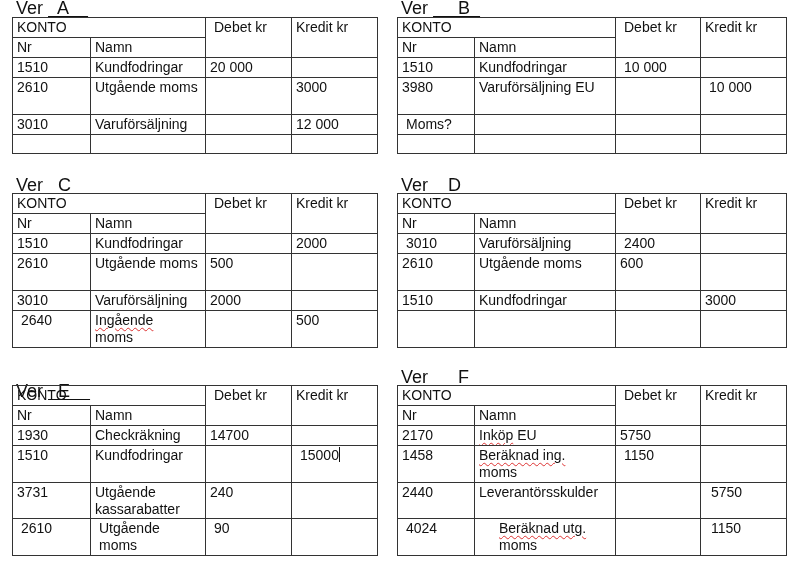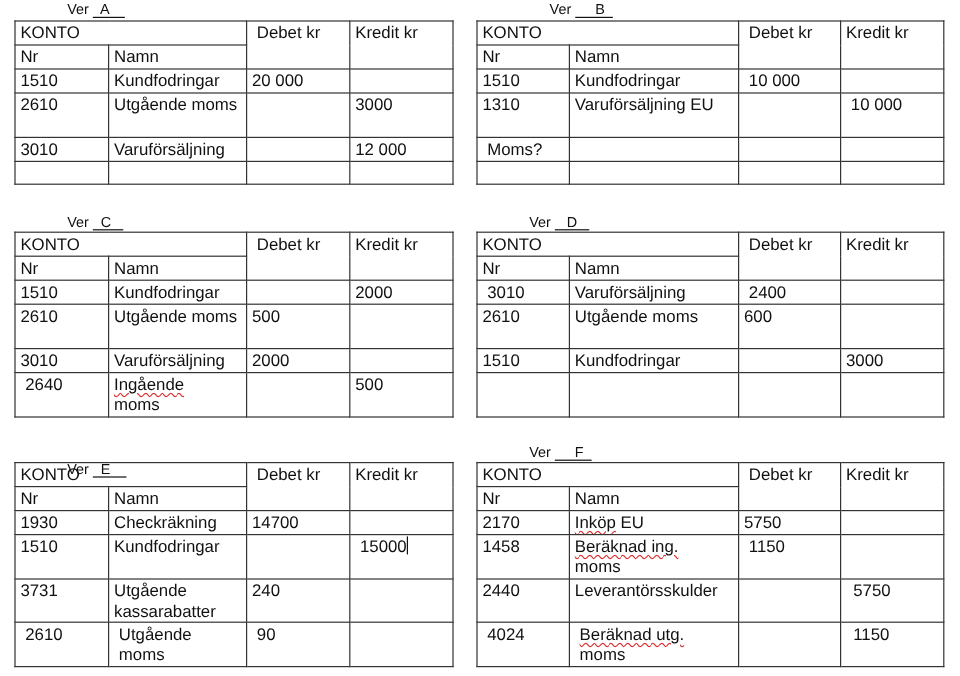--- a/index.html
+++ b/index.html
@@ -1,18 +1,18 @@
 <!DOCTYPE html>
 <html><head>
 <meta charset="utf-8">
 <style>
   html, body { margin:0; padding:0; background:#ffffff; }
   body { width:800px; height:563px; position:relative; overflow:hidden;
          font-family:"Liberation Sans", sans-serif; color:#111; }
-  .ver { position:absolute; font-size:12px; line-height:16px; white-space:pre;margin-left:40px; }
+  .ver { position:absolute; font-size:18px; line-height:16px; white-space:pre; }
   .ver .u { text-decoration:underline; text-decoration-thickness:1px; text-underline-offset:2px; }
   table.konto { position:absolute; border-collapse:collapse; table-layout:fixed; }
   table.konto td { border:1.5px solid #333; font-size:14px; line-height:17px;
                    vertical-align:top; padding:1px 4px 0 4px; overflow:hidden; }
   .wavy { text-decoration: underline wavy #d33; text-decoration-thickness:1px; text-underline-offset:2px; }
   .cursor { display:inline-block; width:1px; height:15px; background:#111; vertical-align:-2px; }
 </style>
 </head>
 <body>
 
@@ -54,21 +54,21 @@
   </tr>
   <tr style="height:19px">
     <td></td>
     <td></td>
     <td></td>
     <td></td>
   </tr>
 </tbody>
   </table>
 
-<div class="ver" style="left:418px;top:0px;">Ver <span class="u">     B  </span></div>
+<div class="ver" style="left:401px;top:0px;">Ver <span class="u">     B  </span></div>
 <table class="konto" style="left:397px;top:17px;width:389px;">
   <colgroup>
       <col style="width:77px">
       <col style="width:141px">
       <col style="width:85px">
       <col style="width:86px">
     </colgroup>
   <tbody>
       <tr style="height:20px">
     <td colspan="2">KONTO</td>
@@ -79,21 +79,21 @@
     <td>Nr</td>
     <td>Namn</td>
   </tr>
   <tr style="height:20px">
     <td>1510</td>
     <td>Kundfodringar</td>
     <td style="padding-left:8px">10 000</td>
     <td></td>
   </tr>
   <tr style="height:37px">
-    <td>1310</td>
+    <td>3980</td>
     <td>Varuförsäljning EU</td>
     <td></td>
     <td style="padding-left:8px">10 000</td>
   </tr>
   <tr style="height:20px">
     <td style="padding-left:8px">Moms?</td>
     <td></td>
     <td></td>
     <td></td>
   </tr>
@@ -272,18 +272,18 @@
     <td></td>
   </tr>
   <tr style="height:36px">
     <td>2440</td>
     <td>Leverantörsskulder</td>
     <td></td>
     <td style="padding-left:10px">5750</td>
   </tr>
   <tr style="height:37px">
     <td style="padding-left:8px">4024</td>
-    <td style="padding-left:8px"><span class="wavy">Beräknad utg.</span><br><span>moms</span></td>
+    <td style="padding-left:24px"><span class="wavy">Beräknad utg.</span><br><span>moms</span></td>
     <td></td>
     <td style="padding-left:10px">1150</td>
   </tr>
 </tbody>
   </table>
 
 </body></html>

